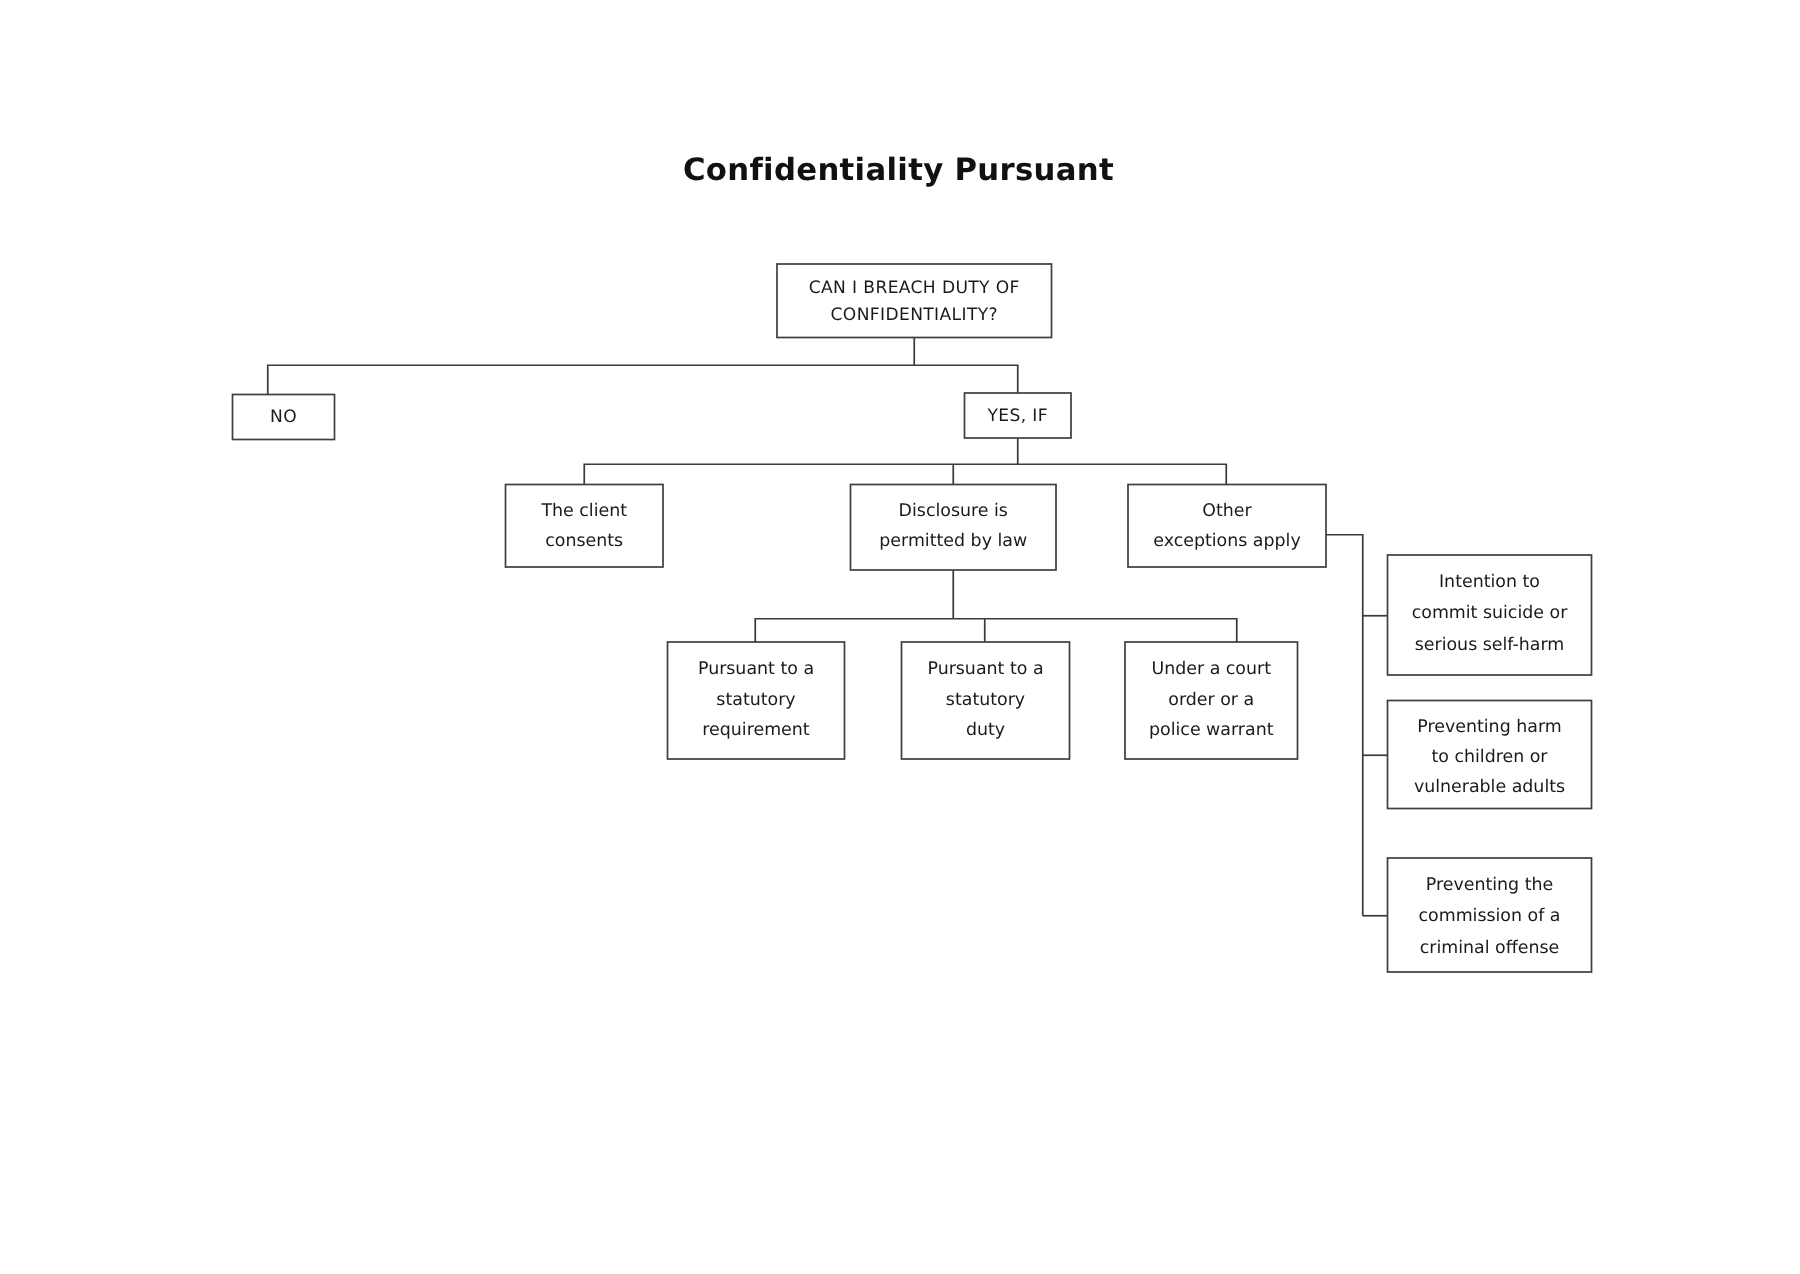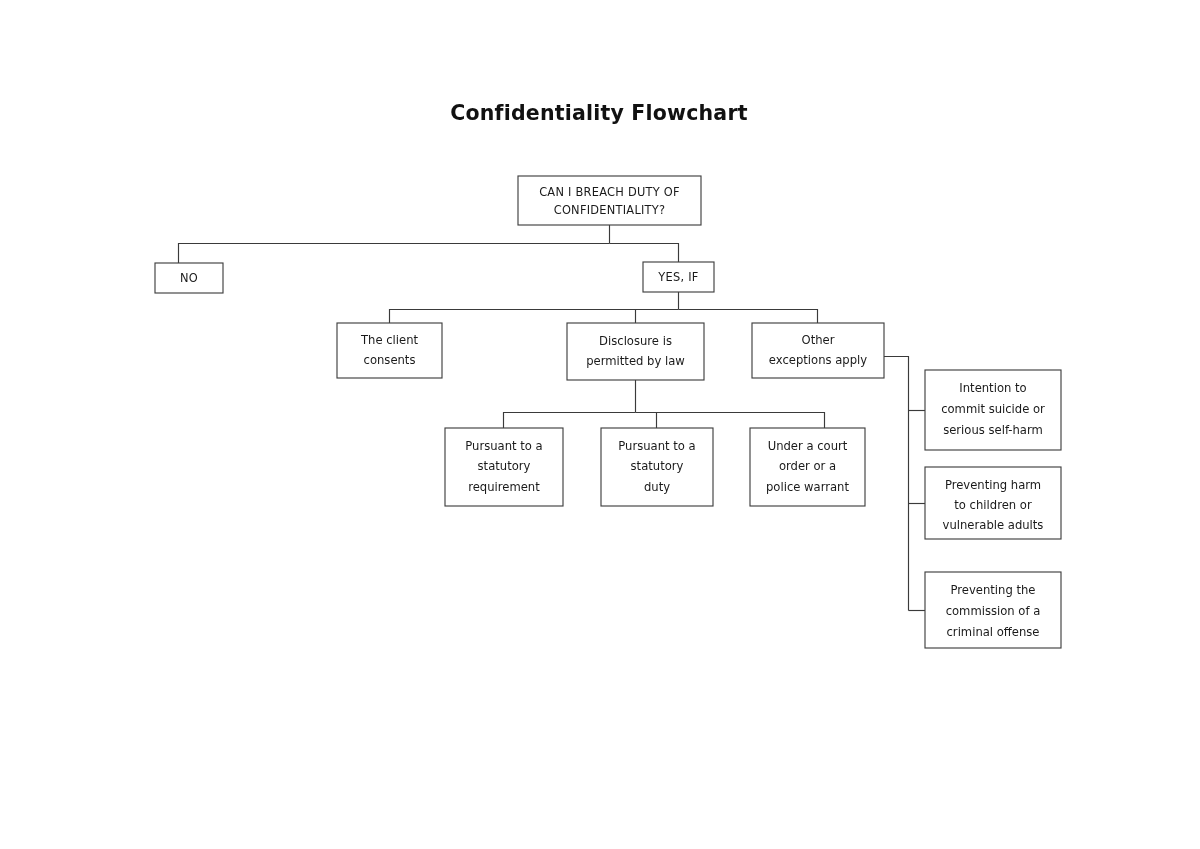--- a/index.html
+++ b/index.html
@@ -70,21 +70,21 @@
     font-size: 11.4px;
     letter-spacing: 0.25px;
   }
 </style>
 </head>
 <body>
 
 <div id="page">
 
   <div id="chart-title">
-    <span>Confidentiality Flowchart</span>
+    <span>Confidentiality Pursuant</span>
   </div>
 
   <svg id="flow" viewBox="0 0 1200 849" xmlns="http://www.w3.org/2000/svg">
 
     <g>
 
       <path class="connector" d="M 609.5 225 L 609.5 243.5"></path>
 
       <path class="connector" d="M 178.5 263 L 178.5 243.5 L 609.5 243.5"></path>
       <path class="connector" d="M 609.5 243.5 L 678.5 243.5 L 678.5 262"></path>

